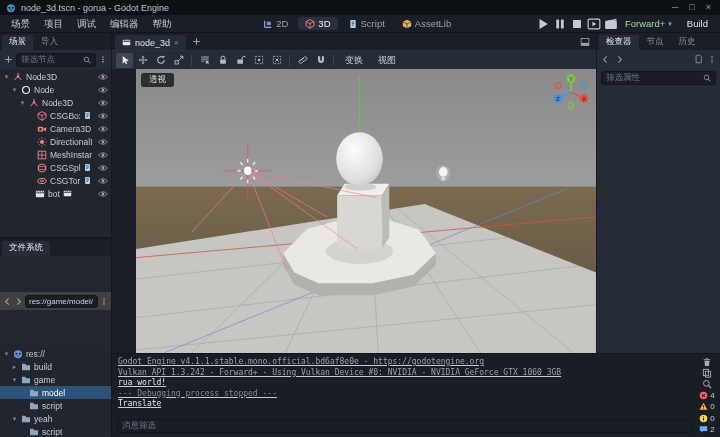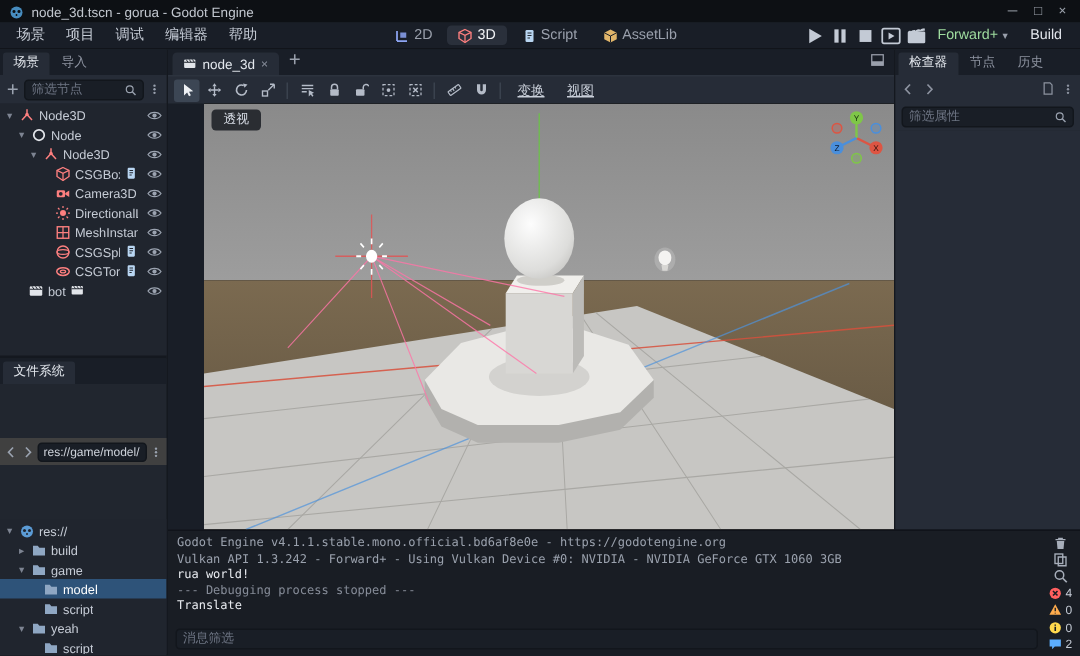--- a/index.html
+++ b/index.html
@@ -62,47 +62,47 @@
 .tool-ic{color:#9aa2af;}
 
 
 .fs-panel{flex:1;min-height:0;display:flex;flex-direction:column;border-top:2px solid #14181f;gap:36px;}
 .fs-nav{height:18px;display:flex;align-items:center;gap:2px;padding:0 3px;background:#404040;color:#9aa2af;flex:0 0 auto;}
 .fs-path{flex:1;min-width:0;font-size:8px;color:#ced3db;background:#191e26;border:1px solid #12161c;border-radius:3px;height:13px;line-height:12px;padding:0 3px;overflow:hidden;white-space:nowrap;}
 .files{flex:1;min-height:0;background:#1b2028;padding:2px;}
 .file-row{height:13px;display:flex;gap:4px;align-items:center;font-size:8.5px;color:#c6ccd6;padding:0 3px;}
 
 
-.scene-tabbar{height:17px;display:flex;align-items:flex-start;background:#191e27;padding:2px 3px 0;gap:3px;flex:0 0 auto;}
+.scene-tabbar{height:17px;display:flex;align-items:center;background:#191e27;padding:2px 3px 0;gap:3px;flex:0 0 auto;}
 .scene-tab{height:15px;display:flex;align-items:center;gap:4px;background:#262c37;border-radius:3px 3px 0 0;padding:0 7px;font-size:9px;color:#e4e8ee;}
 .scene-tab .close{color:#8d93a0;font-size:8px;}
 .tab-plus{color:#9aa0ac;padding:0 3px 2px;display:flex;}
 .tabbar-right{margin-left:auto;display:flex;gap:5px;color:#9aa0ac;padding:0 3px 2px;}
 .vp-toolbar{height:19px;background:#262c37;display:flex;align-items:center;gap:1px;padding:0 4px;border-top:1px solid #2c333e;flex:0 0 auto;}
 .tools{display:flex;align-items:center;gap:1px;}
 .tool{width:17px;height:15px;display:flex;align-items:center;justify-content:center;color:#b4bbc7;border-radius:2px;}
 .tool .ic,.tool svg{width:10px;height:10px;}
 .tool.active{background:#3c4654;color:#eef1f5;}
 .tool-sep{width:1px;height:11px;background:#3a424e;margin:0 3px;}
-.vp-menu{padding:0 7px;font-size:9px;color:#c9cfd9;text-decoration:underline;}
+.vp-menu{padding:0 7px;font-size:9px;color:#c9cfd9;}
 
 
 .viewport{flex:1;min-height:0;position:relative;background:#000;overflow:hidden;margin-left:24px;}
 .scene-svg{position:absolute;inset:0;width:100%;height:100%;}
 .persp-btn{position:absolute;top:4px;left:5px;background:rgba(18,21,27,.8);border-radius:3px;padding:1px 8px;font-size:8.5px;color:#d6dbe4;}
 .gizmo{position:absolute;top:3px;right:5px;}
 
 
 .insp-tools{height:18px;display:flex;align-items:center;padding:0 4px;gap:5px;background:#262c37;color:#8d93a0;flex:0 0 auto;}
 .insp-body{flex:1;background:#262c37;}
 
 
 .output{height:84px;background:#191d24;border-top:1px solid #10131a;display:flex;flex:0 0 auto;}
 .out-main{flex:1;min-width:0;display:flex;flex-direction:column;}
-.out-lines{flex:1;min-height:0;padding:3px 6px;font-family:"DejaVu Sans Mono",monospace;font-size:8px;line-height:10.5px;overflow:hidden;white-space:nowrap;}
+.out-lines{flex:1;min-height:0;padding:3px 6px;font-family:"DejaVu Sans Mono",monospace;font-size:8px;line-height:10.5px;overflow:hidden;white-space:nowrap;text-decoration:underline;}
 .t-meta{color:#9aa1ad;}.t-print{color:#e8ebf0;}.t-note{color:#868c98;}
 .out-filter{height:16px;margin:0 2px 3px 5px;display:flex;align-items:center;flex:0 0 auto;}
 .out-side{width:26px;display:flex;flex-direction:column;align-items:center;padding:3px 0 2px;gap:1px;flex:0 0 auto;}
 .out-tool{color:#a7aeba;width:10px;height:10px;}
 .counter{display:flex;align-items:center;gap:2px;font-size:8px;color:#c6ccd6;height:11px;}
 .counter .ic{width:9px;height:9px;}
 
 
 .statusbar{height:19px;background:#191e27;border-top:1px solid #10141a;display:flex;align-items:center;padding-left:113px;flex:0 0 auto;}
 .status-tabs{display:flex;height:19px;}
@@ -414,21 +414,21 @@
                 </svg>
               </span>
               <span class="spacer"></span>
               <span class="ic eyeic">
                 <svg viewBox="0 0 12 12">
                   <path d="M.8 6 C3 2.6 9 2.6 11.2 6 C9 9.4 3 9.4 .8 6 Z" fill="none" stroke="currentColor" stroke-width="1"></path>
                   <circle cx="6" cy="6" r="1.7" fill="currentColor"></circle>
                 </svg>
               </span>
             </div>
-            <div class="trow" style="padding-left:9px">
+            <div class="trow" style="padding-left:25px">
               <span class="exp"></span>
               <span class="ic nic c-white">
                 <svg viewBox="0 0 12 12">
                   <rect x="1" y="2.2" width="10" height="7.6" rx="1" fill="currentColor"></rect>
                   <path d="M1 4.6 H11" stroke="#21262f" stroke-width=".9"></path>
                   <path d="M2.8 2.2 L4.4 4.6 M5.6 2.2 L7.2 4.6 M8.4 2.2 L10 4.6" stroke="#21262f" stroke-width=".8"></path>
                 </svg>
               </span>
               <span class="tlabel">bot</span>
               <span class="ic bic c-white">

